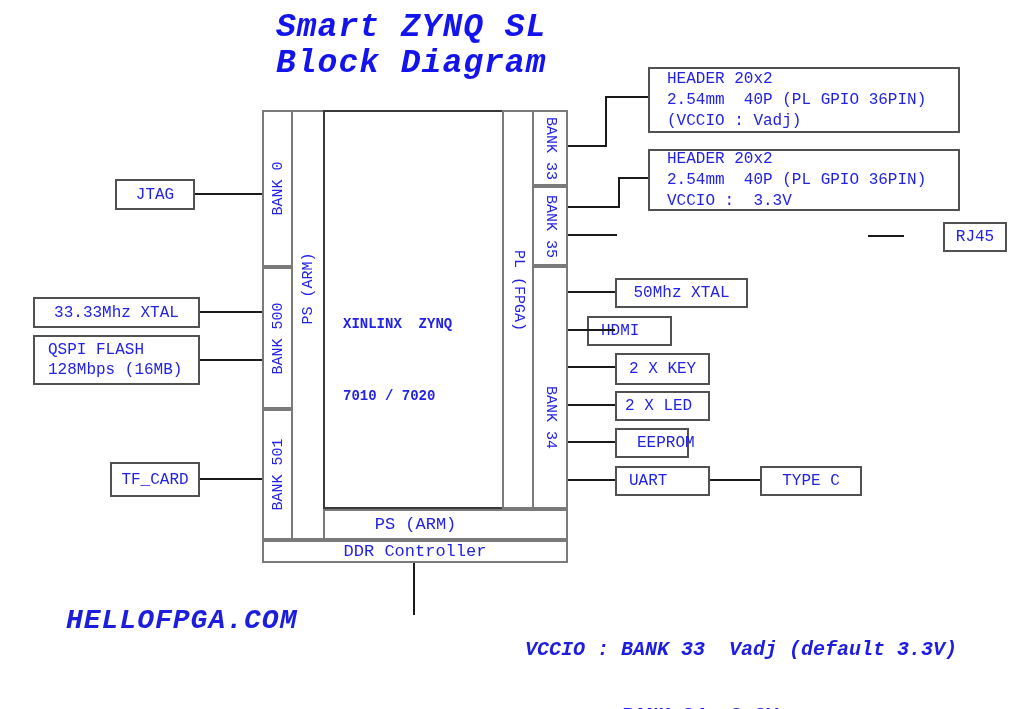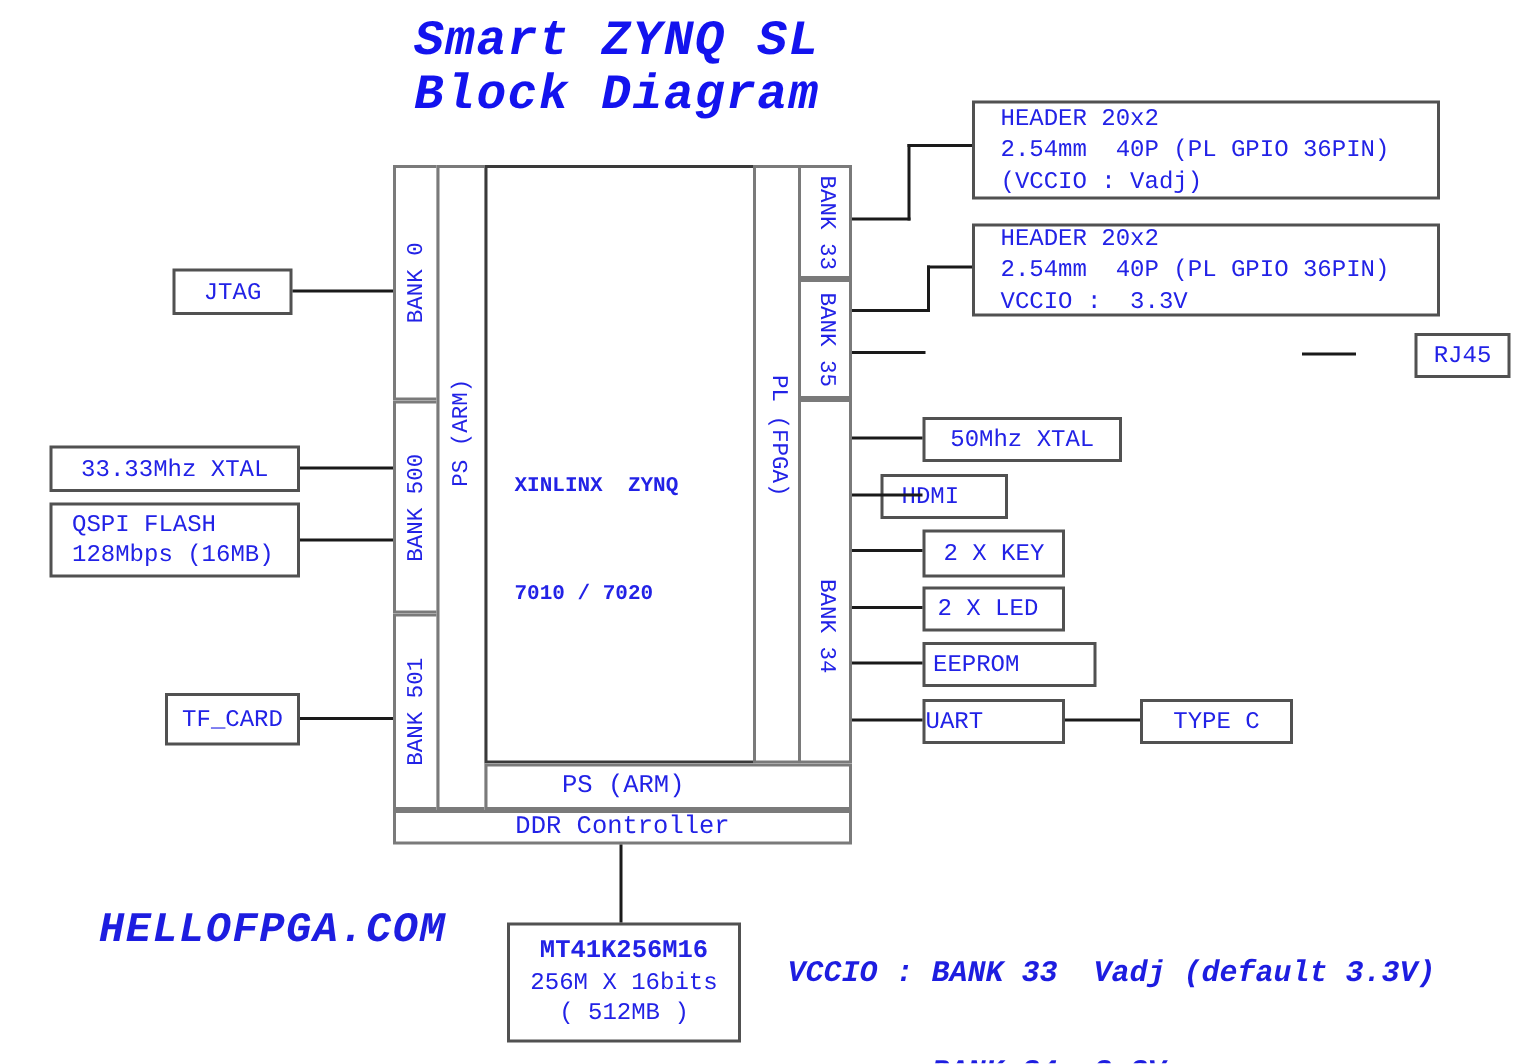--- a/index.html
+++ b/index.html
@@ -44,22 +44,22 @@
   #header1{left:648px;top:67px;width:312px;height:66px;flex-direction:column;align-items:flex-start;
            justify-content:center;padding-left:17px;font-size:16px;line-height:21px;}
   #header2{left:648px;top:149px;width:312px;height:62px;flex-direction:column;align-items:flex-start;
            justify-content:center;padding-left:17px;font-size:16px;line-height:21px;}
   #gige{left:617px;top:221px;width:251px;height:31px;}
   #rj45{left:904px;top:222px;width:64px;height:30px;margin-left:39px;}
   #xtal50{left:615px;top:278px;width:133px;height:30px;}
   #hdmi{left:587px;top:316px;width:85px;height:30px;justify-content:flex-start;padding-left:12px;}
   #key2{left:615px;top:353px;width:95px;height:32px;justify-content:flex-start;padding-left:12px;}
   #led2{left:615px;top:391px;width:95px;height:30px;justify-content:flex-start;padding-left:8px;}
-  #eeprom{left:615px;top:428px;width:116px;height:30px;justify-content:flex-start;padding-left:5px;}
-  #uart{left:615px;top:466px;width:95px;height:30px;justify-content:flex-start;}
+  #eeprom{left:615px;top:428px;width:74px;height:30px;justify-content:flex-start;padding-left:20px;}
+  #uart{left:615px;top:466px;width:95px;height:30px;justify-content:flex-start;padding-left:12px;}
   #typec{left:760px;top:466px;width:102px;height:30px;}
   #mtbox{left:338px;top:615px;width:156px;height:80px;flex-direction:column;font-size:16px;line-height:20px;}
   #mtbox .part{font-weight:bold;font-size:17px;}
   
   #ln-jtag{left:195px;top:193px;width:67px;}
   #ln-xtal33{left:200px;top:311px;width:62px;}
   #ln-qspi{left:200px;top:359px;width:62px;}
   #ln-tf{left:200px;top:478px;width:62px;}
   #ln-b33a{left:568px;top:145px;width:39px;}
   #ln-b33v{left:605px;top:96px;height:51px;}
@@ -172,25 +172,20 @@
   <div class="abs box" id="eeprom">
     <span>EEPROM</span>
   </div>
   <div class="abs box" id="uart">
     <span>UART</span>
   </div>
   <div class="abs box" id="typec">
     <span>TYPE C</span>
   </div>
 
-  <div class="abs box" id="mtbox">
-    <span class="part">MT41K256M16</span>
-    <span>256M X 16bits</span>
-    <span>( 512MB )</span>
-  </div>
 
   <div class="abs" id="brand">HELLOFPGA.COM</div>
   <div class="abs" id="vccio">
     <div>VCCIO : BANK 33  Vadj (default 3.3V)</div>
     <div>        BANK 34  3.3V</div>
     
   </div>
 
   <div class="abs hline" id="ln-jtag"></div>
   <div class="abs hline" id="ln-xtal33"></div>

